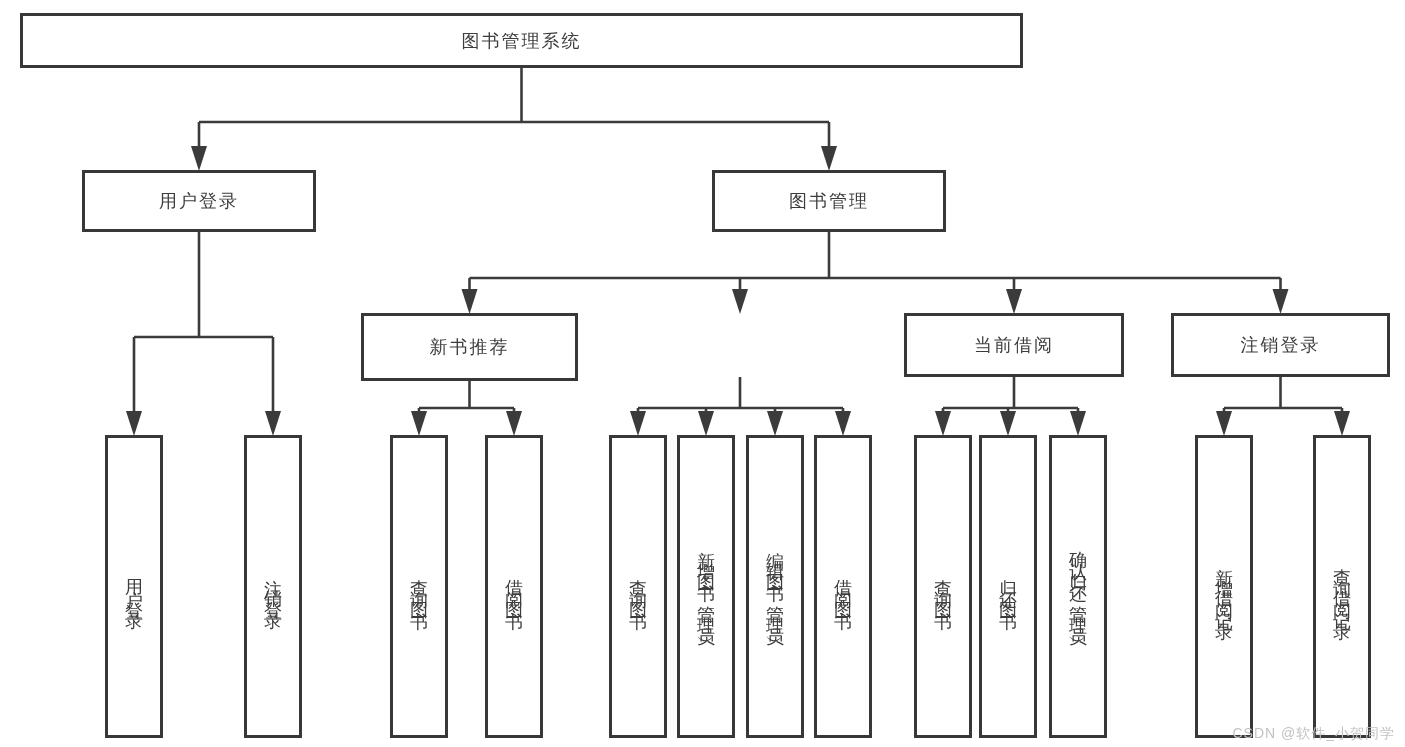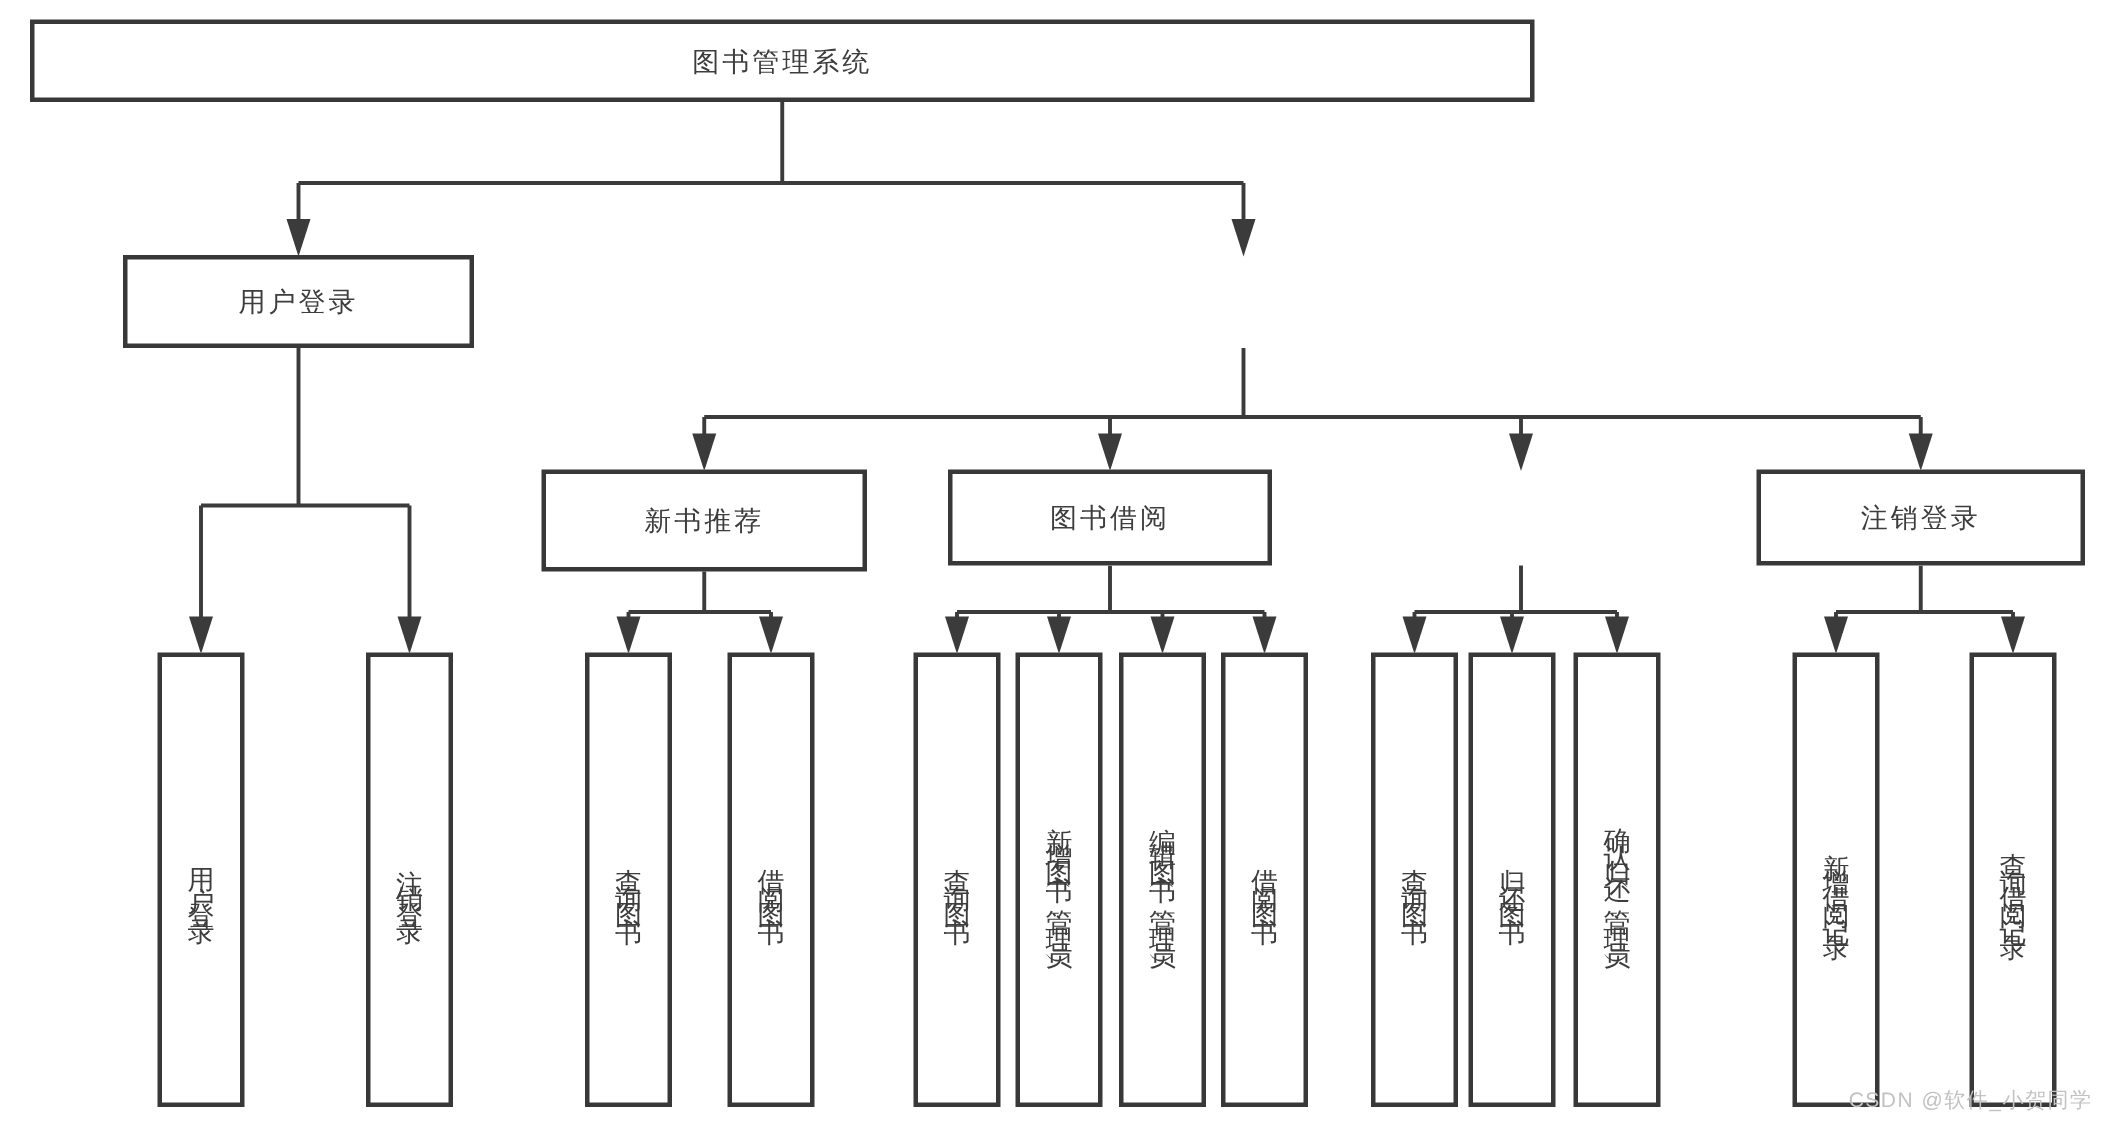--- a/index.html
+++ b/index.html
@@ -116,25 +116,28 @@
       <line x1="1342" y1="408" x2="1342" y2="417" stroke="#3b3b3b" stroke-width="2.6"></line>
       <polygon points="1334,411 1350,411 1342,436" fill="#3b3b3b"></polygon>
     </svg>
   <div id="watermark">CSDN @软件_小贺同学</div>
 <div class="node horizontal" style="left: 20px; top: 13px; width: 1003px; height: 55px;">
       <span class="node-label">图书管理系统</span>
     </div>
     <div class="node horizontal" style="left: 82px; top: 170px; width: 234px; height: 62px;">
       <span class="node-label">用户登录</span>
     </div>
+    <div class="node horizontal" style="left: 712px; top: 170px; width: 234px; height: 62px;">
+      <span class="node-label">图书管理</span>
+    </div>
     <div class="node horizontal" style="left: 361px; top: 313px; width: 217px; height: 68px;">
       <span class="node-label">新书推荐</span>
     </div>
-    <div class="node horizontal" style="left: 632px; top: 313px; width: 216px; height: 64px;">
-      <span class="node-label">图书借阅</span>
+    <div class="node horizontal" style="left: 904px; top: 313px; width: 220px; height: 64px;">
+      <span class="node-label">当前借阅</span>
     </div>
     <div class="node horizontal" style="left: 1171px; top: 313px; width: 219px; height: 64px;">
       <span class="node-label">注销登录</span>
     </div>
     <div class="node vertical" style="left: 105px; top: 435px; width: 58px; height: 303px;">
       <span class="node-label">用户登录</span>
     </div>
     <div class="node vertical" style="left: 244px; top: 435px; width: 58px; height: 303px;">
       <span class="node-label">注销登录</span>
     </div>

